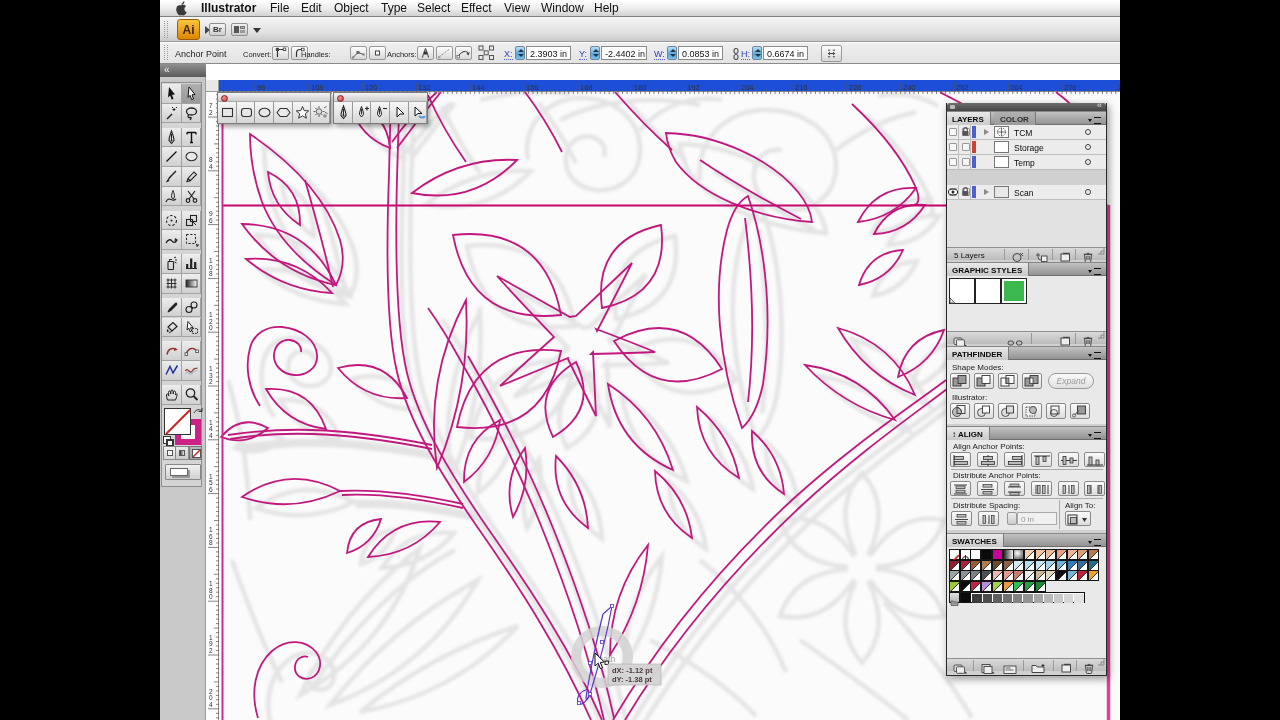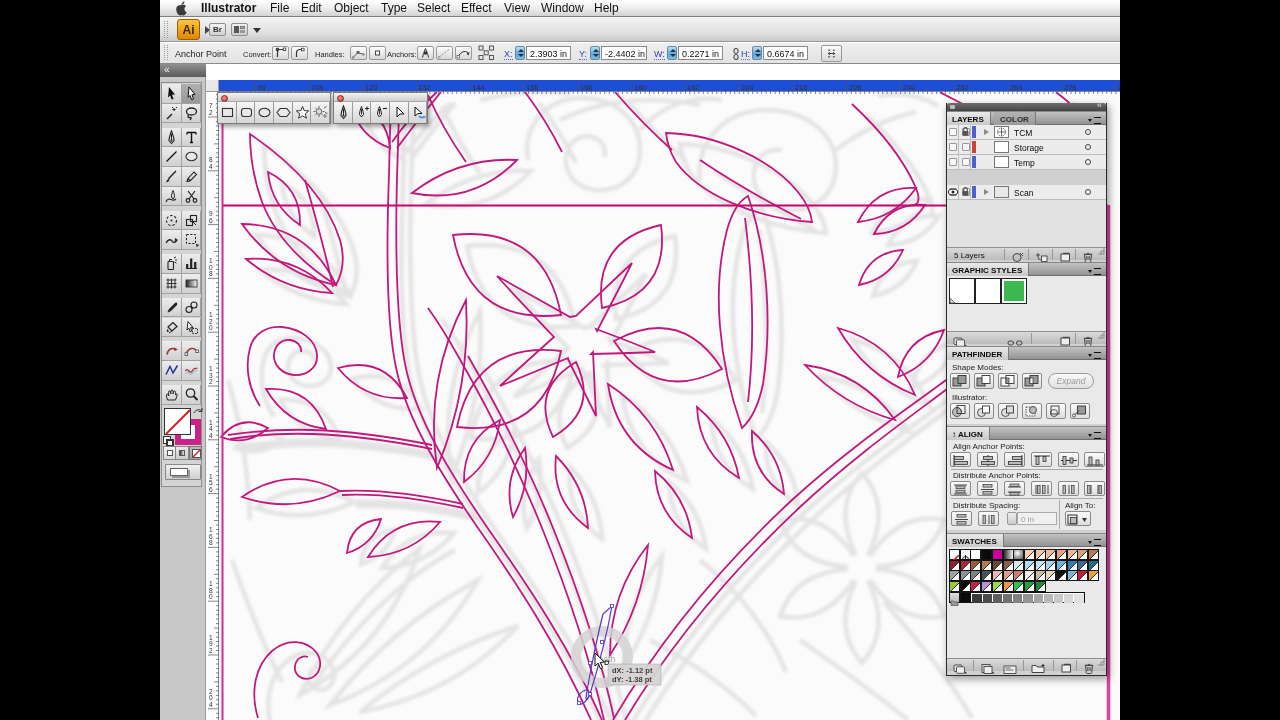--- a/index.html
+++ b/index.html
@@ -91,21 +91,21 @@
 <span class="lbl" style="left:83px;font-size:7.5px;top:7px;">Convert:</span>
 <div class="cbtn" style="left:112px;"><svg width="15" height="12" viewBox="0 0 15 12">
           <path d="M4.5,2.5 V10 M4.5,2.5 H11.5" stroke="#333" stroke-width="1.2" fill="none"></path>
           <rect x="2.8" y="0.8" width="3.2" height="3.2" fill="#444"></rect>
           <rect x="10.2" y="1" width="2.6" height="2.6" fill="#fff" stroke="#333" stroke-width="0.8"></rect>
         </svg></div>
 <div class="cbtn" style="left:131px;"><svg width="15" height="12" viewBox="0 0 15 12">
           <path d="M4.5,10 V6 Q4.5,2.5 8,2.5 L12,2.5" stroke="#333" stroke-width="1.2" fill="none"></path>
           <rect x="9.5" y="1.2" width="2.6" height="2.6" fill="#fff" stroke="#333" stroke-width="0.8"></rect>
         </svg></div>
-<span class="lbl" style="left:155px;font-size:7.5px;top:7px;">Handles:</span>
+<span class="lbl" style="left:141px;font-size:7.5px;top:7px;">Handles:</span>
 <div class="cbtn" style="left:190px;"><svg width="15" height="12" viewBox="0 0 15 12">
           <path d="M2,10.5 L7,5.5 L12.5,7.5" stroke="#555" stroke-width="1" fill="none"></path>
           <rect x="5.5" y="4" width="3" height="3" fill="#666"></rect>
           <circle cx="2" cy="10.5" r="1.2" fill="#888"></circle>
           <circle cx="12.5" cy="7.5" r="1.2" fill="#888"></circle>
         </svg></div>
 <div class="cbtn" style="left:209px;"><svg width="15" height="12" viewBox="0 0 15 12">
           <rect x="5.5" y="4" width="4" height="4" fill="#fff" stroke="#444" stroke-width="1"></rect>
         </svg></div>
 <span class="lbl" style="left:227px;font-size:7.5px;top:7px;">Anchors:</span>
@@ -133,21 +133,21 @@
           </g>
         </svg></div>
 <span class="lbl blu" style="left:344px;">X:</span>
 <div class="stepper" style="left:355px;"></div>
 <div class="field" style="left:366px;width:45px;">2.3903 in</div>
 <span class="lbl blu" style="left:419px;">Y:</span>
 <div class="stepper" style="left:430px;"></div>
 <div class="field" style="left:441px;width:46px;">-2.4402 in</div>
 <span class="lbl blu" style="left:494px;">W:</span>
 <div class="stepper" style="left:507px;"></div>
-<div class="field" style="left:518px;width:45px;">0.2271 in</div>
+<div class="field" style="left:518px;width:45px;">0.0853 in</div>
 <svg class="abs" style="left:572px;top:5px;" width="8" height="12" viewBox="0 0 8 12">
         <rect x="2" y="0.5" width="4" height="5" rx="2" fill="none" stroke="#555" stroke-width="1.2"></rect>
         <rect x="2" y="6.5" width="4" height="5" rx="2" fill="none" stroke="#555" stroke-width="1.2"></rect>
       </svg>
 <span class="lbl blu" style="left:581px;">H:</span>
 <div class="stepper" style="left:592px;"></div>
 <div class="field" style="left:603px;width:45px;">0.6674 in</div>
 <div class="cbtn" style="left:661px;width:21px;height:17px;top:1.5px;"><svg width="19" height="15" viewBox="0 0 19 15">
           <g stroke="#444" stroke-width="1" fill="none">
             <path d="M6,7.5 h7 M6,4.2 h2.2 M10.8,4.2 h2.2 M6,10.8 h2.2 M10.8,10.8 h2.2"></path>

